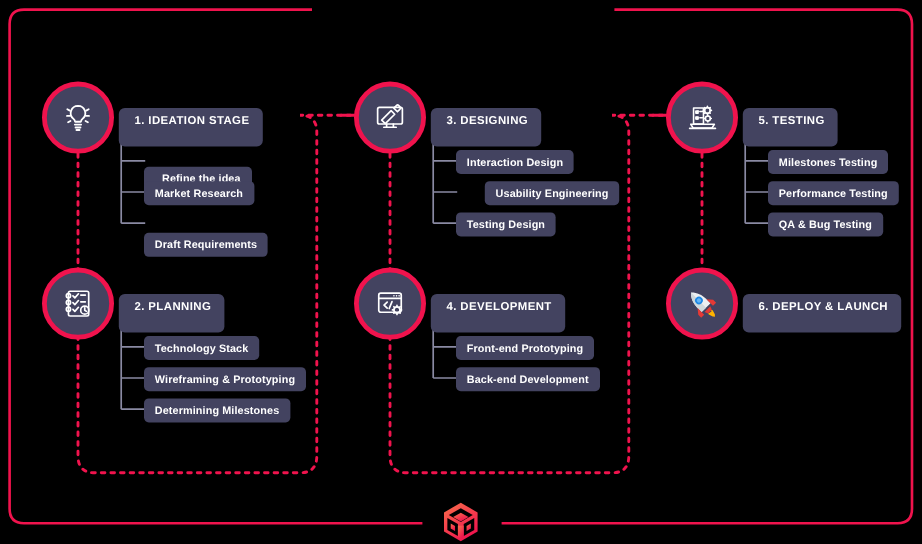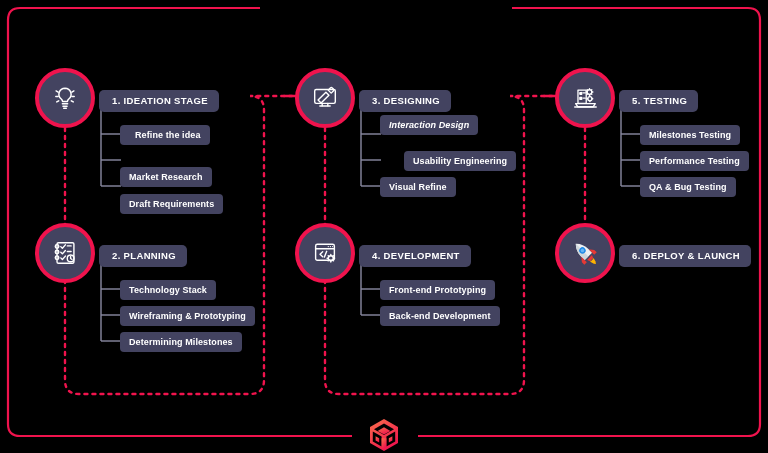--- a/index.html
+++ b/index.html
@@ -37,21 +37,21 @@
     z-index: 6;
   }
   .circle svg { display:block; }
   .title-pill {
     position: absolute;
     background: #434360;
     color: #FFFFFF;
     font-size: 9.5px;
     font-weight: bold;
     letter-spacing: 0.35px;
-    padding: 5px 11px 6px 13px;
+    padding: 5px 11px 16px 13px;
     border-radius: 5px;
     white-space: nowrap;
     z-index: 5;
     line-height: 11px;
   }
   .sub-pill {
     position: absolute;
     background: #434360;
     color: #FFFFFF;
     font-size: 9px;
@@ -113,22 +113,22 @@
     </div>
     <div class="title-pill" style="left:99px; top:90px;">1. IDEATION STAGE</div>
 
     <svg class="branch-svg" style="left:99px; top:100px; width:40px; height:92px;" viewBox="0 0 40 92">
       <path d="M 2 0 L 2 86" stroke="#8A8AA3" stroke-width="1.4" fill="none"></path>
       <path d="M 2 34 L 22 34" stroke="#8A8AA3" stroke-width="1.4" fill="none"></path>
       <path d="M 2 60 L 22 60" stroke="#8A8AA3" stroke-width="1.4" fill="none"></path>
       <path d="M 2 86 L 22 86" stroke="#8A8AA3" stroke-width="1.4" fill="none"></path>
     </svg>
 
-    <div class="sub-pill" style="left:120px; top:125px;padding-left:15px;">Refine the idea</div>
-    <div class="sub-pill" style="left:120px; top:151px;margin-top:16px;">Market Research</div>
+    <div class="sub-pill" style="left:120px; top:139px;padding-left:15px;">Refine the idea</div>
+    <div class="sub-pill" style="left:120px; top:151px;">Market Research</div>
     <div class="sub-pill" style="left:120px; top:177px;margin-top:17px;">Draft Requirements</div>
   </div>
 
   <div class="node">
     <div class="circle" style="left:35px; top:223px;">
       <svg width="30" height="30" viewBox="0 0 32 32">
         <g fill="none" stroke="#FFFFFF" stroke-width="1.5" stroke-linecap="round" stroke-linejoin="round">
           <path d="M9 5 h15 a1.5 1.5 0 0 1 1.5 1.5 v19 a1.5 1.5 0 0 1 -1.5 1.5 h-15 a1.5 1.5 0 0 1 -1.5 -1.5 v-19 A1.5 1.5 0 0 1 9 5 z"></path>
           <circle cx="7.5" cy="9" r="1.9"></circle>
           <circle cx="7.5" cy="15" r="1.9"></circle>
@@ -172,23 +172,23 @@
     </div>
     <div class="title-pill" style="left:359px; top:90px;">3. DESIGNING</div>
 
     <svg class="branch-svg" style="left:359px; top:100px; width:40px; height:92px;" viewBox="0 0 40 92">
       <path d="M 2 0 L 2 86" stroke="#8A8AA3" stroke-width="1.4" fill="none"></path>
       <path d="M 2 34 L 22 34" stroke="#8A8AA3" stroke-width="1.4" fill="none"></path>
       <path d="M 2 60 L 22 60" stroke="#8A8AA3" stroke-width="1.4" fill="none"></path>
       <path d="M 2 86 L 22 86" stroke="#8A8AA3" stroke-width="1.4" fill="none"></path>
     </svg>
 
-    <div class="sub-pill" style="left:380px; top:115px;font-style:italic;">Interaction Design</div>
+    <div class="sub-pill" style="left:380px; top:125px;">Interaction Design</div>
     <div class="sub-pill" style="left:380px; top:151px;margin-left:24px;">Usability Engineering</div>
-    <div class="sub-pill" style="left:380px; top:177px;">Visual Refine</div>
+    <div class="sub-pill" style="left:380px; top:177px;">Testing Design</div>
   </div>
 
   <div class="node">
     <div class="circle" style="left:295px; top:223px;">
       <svg width="30" height="30" viewBox="0 0 32 32">
         <g fill="none" stroke="#FFFFFF" stroke-width="1.5" stroke-linecap="round" stroke-linejoin="round">
           <path d="M6 8.5 a1.8 1.8 0 0 1 1.8 -1.8 h16.4 a1.8 1.8 0 0 1 1.8 1.8 v13.4 a1.8 1.8 0 0 1 -1.8 1.8 h-16.4 A1.8 1.8 0 0 1 6 21.9 z"></path>
           <path d="M6 11.4 h20"></path>
           <circle cx="19.5" cy="9.1" r="0.7" fill="#FFFFFF" stroke="none"></circle>
           <circle cx="21.8" cy="9.1" r="0.7" fill="#FFFFFF" stroke="none"></circle>

